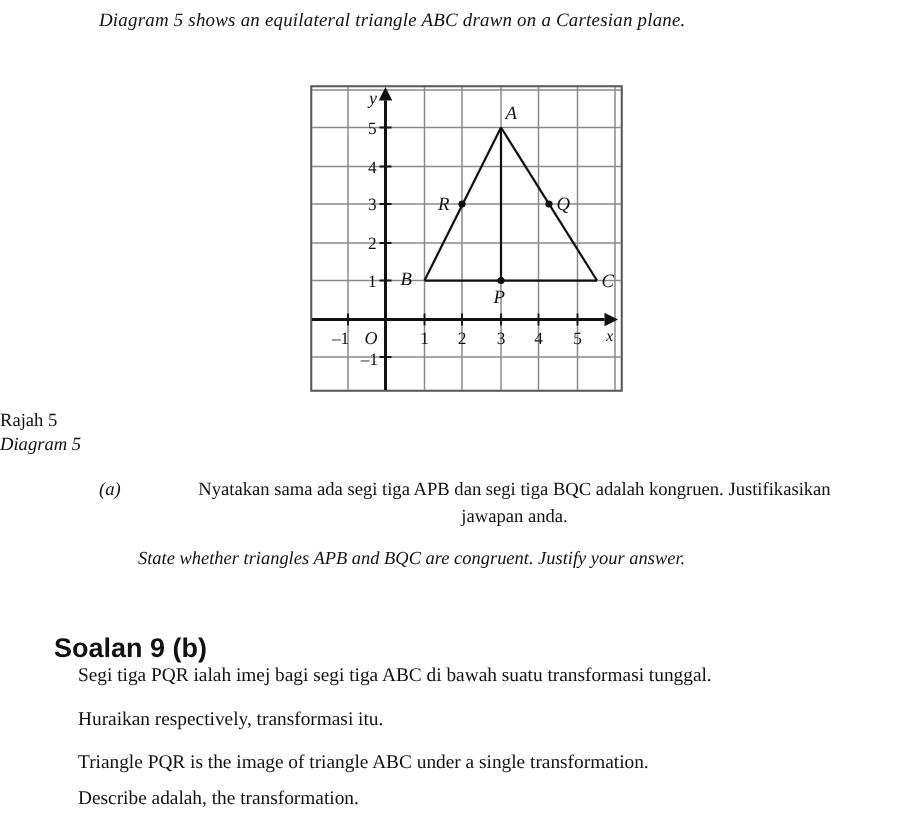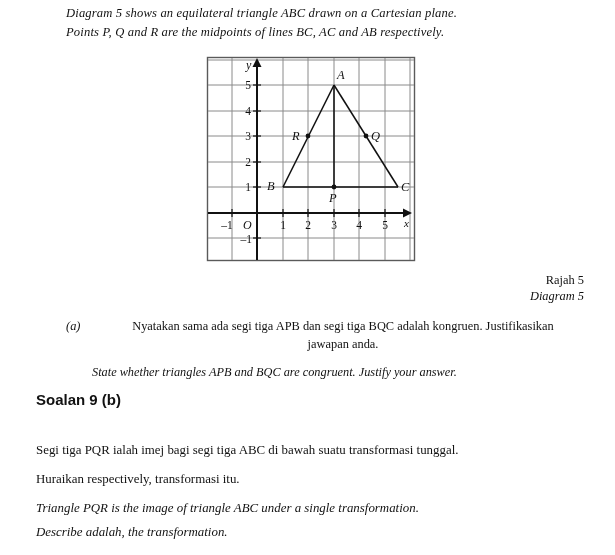--- a/index.html
+++ b/index.html
@@ -45,21 +45,21 @@
     height: 208px;
   }
   .figure svg { display: block; }
 
   
   .caption {
     position: absolute;
     left: 0;
     top: 272px;
     width: 584px;
-    text-align: right;
+    text-align: left;
     font-size: 12.4px;
     line-height: 1.32;
   }
   .caption .rajah { display: block; }
   .caption .diagram { display: block; font-style: italic; }
 
   
   .part-a {
     position: absolute;
     left: 66px;
@@ -88,47 +88,46 @@
     margin-top: 10px;
     font-style: italic;
     font-size: 12.3px;
     line-height: 1.45;
   }
 
   
   .soalan {
     position: absolute;
     left: 36px;
-    top: 391px;
+    top: 422px;
     font-family: "Liberation Sans", sans-serif;
     font-weight: bold;
-    font-size: 15px;
+    font-size: 18px;
   }
 
   
   .part-b {
     position: absolute;
-    left: 36px;
+    left: 52px;
     top: 444px;
     width: 560px;
     font-size: 12.9px;
     line-height: 1.0;
   }
   .part-b .ms { display: block; margin-bottom: 16px; white-space: nowrap; }
-  .part-b .en { display: block; font-style: italic; margin-bottom: 11px; white-space: nowrap; }
+  .part-b .en { display: block; margin-bottom: 11px; white-space: nowrap; }
   .part-b .en.last { margin-bottom: 0; }
 </style>
 </head>
 <body>
 
 <div class="page">
 
   <div class="stem">
     <span class="ln">Diagram 5 shows an equilateral triangle ABC drawn on a Cartesian plane.</span>
-    <span class="ln ln2">Points P, Q and R are the midpoints of lines BC, AC and AB respectively.</span>
   </div>
 
   <div class="figure">
     <svg width="212" height="208" viewBox="0 0 212 208">
 
       <rect x="2.5" y="2.5" width="207" height="203" fill="#ffffff" stroke="#5a5a5a" stroke-width="1.4"></rect>
 
       <g stroke="#8a8a8a" stroke-width="1">
         <line x1="27" y1="3" x2="27" y2="205"></line>
         <line x1="78" y1="3" x2="78" y2="205"></line>

